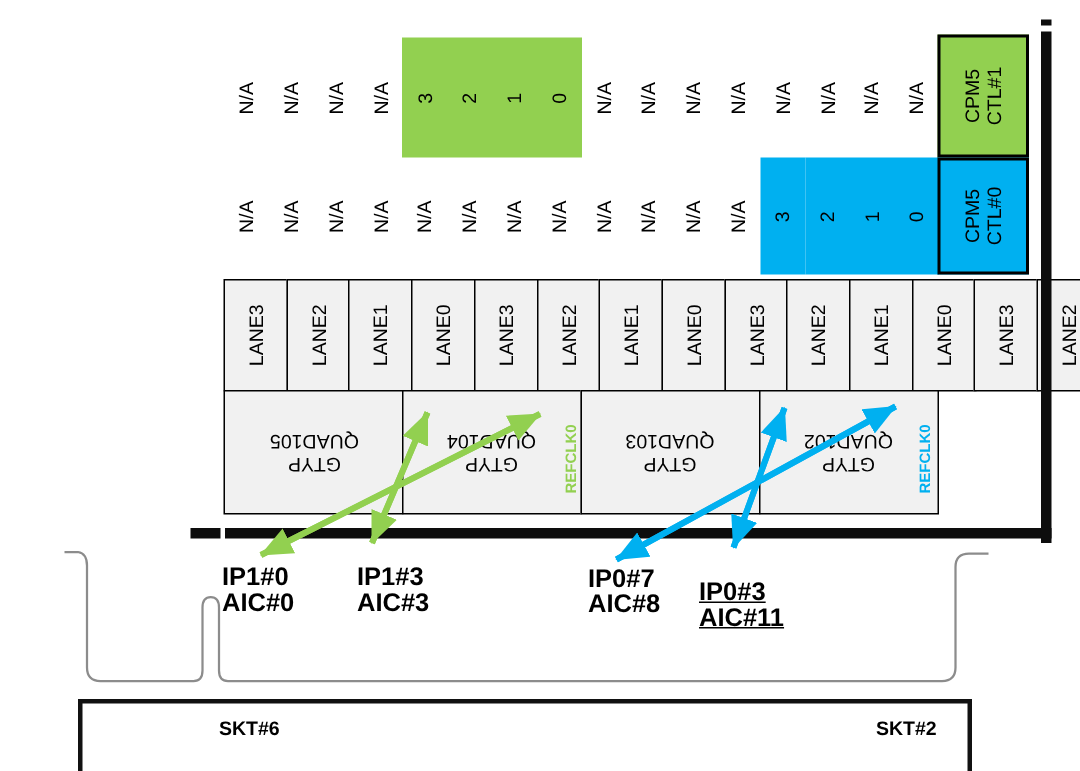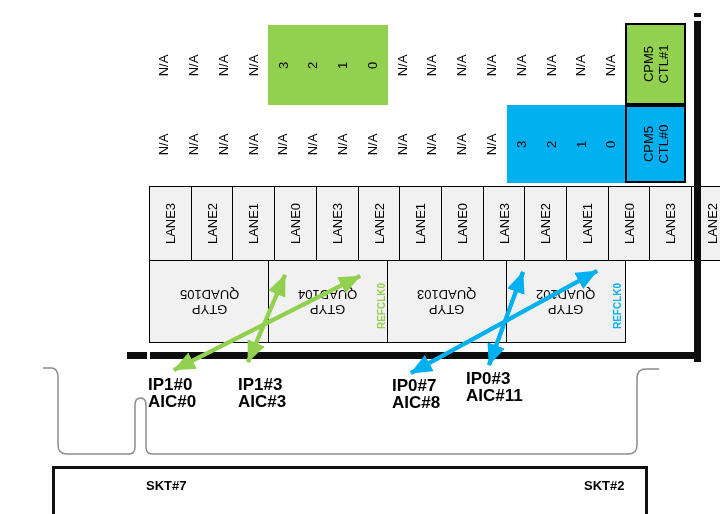--- a/index.html
+++ b/index.html
@@ -39,21 +39,21 @@
   .bar{position:absolute;background:#0d0d0d;}
   #bar-h-dash{left:127px;top:352px;width:20px;height:7px;}
   #bar-h{left:150px;top:352px;width:551px;height:7px;}
   #bar-v-dash{left:694px;top:13px;width:7px;height:4px;}
   #bar-v{left:694px;top:21px;width:7px;height:341px;}
   
   .ep{position:absolute;font-weight:bold;font-size:17px;line-height:17px;white-space:pre-line;}
   #ep0{left:148px;top:376px;}
   #ep1{left:222px;top:376px;margin-left:16px;}
   #ep2{left:392px;top:377px;}
-  #ep3{left:466px;top:370px;}
+  #ep3{left:466px;top:386px;text-decoration:underline;}
   
   #skt-box{position:absolute;left:52px;top:466px;width:596px;height:60px;
            border:3px solid #111;box-sizing:border-box;background:#fff;}
   .skt{position:absolute;top:478px;font-weight:bold;font-size:13px;}
   #skt0{left:146px;}
   #skt15{left:584px;}
   svg{position:absolute;left:0;top:0;}
 </style>
 </head>
 <body>
@@ -242,21 +242,21 @@
   <div class="bar" id="bar-h-dash"></div>
   <div class="bar" id="bar-h"></div>
   <div class="bar" id="bar-v-dash"></div>
   <div class="bar" id="bar-v"></div>
 
   <svg width="720" height="514">
     <path d="M43 368 L52 368 Q58 369 58 377 L58 445 Q58 454 67 454 L129 454 Q135 454 135 447 L135 405 Q135 398 140.5 398 Q146 398 146 405 L146 447 Q146 454 152 454 L628 454 Q637 454 637 445 L637 378 Q637 369 646 369 L659 369" fill="none" stroke="#8c8c8c" stroke-width="1.5"></path>
   </svg>
 
   <div id="skt-box"></div>
-  <div class="skt" id="skt0">SKT#7</div>
+  <div class="skt" id="skt0">SKT#6</div>
   <div class="skt" id="skt15">SKT#2</div>
 
   <div class="ep" id="ep0">IP1#0
 AIC#0</div>
   <div class="ep" id="ep1">IP1#3
 AIC#3</div>
   <div class="ep" id="ep2">IP0#7
 AIC#8</div>
   <div class="ep" id="ep3">IP0#3
 AIC#11</div>

